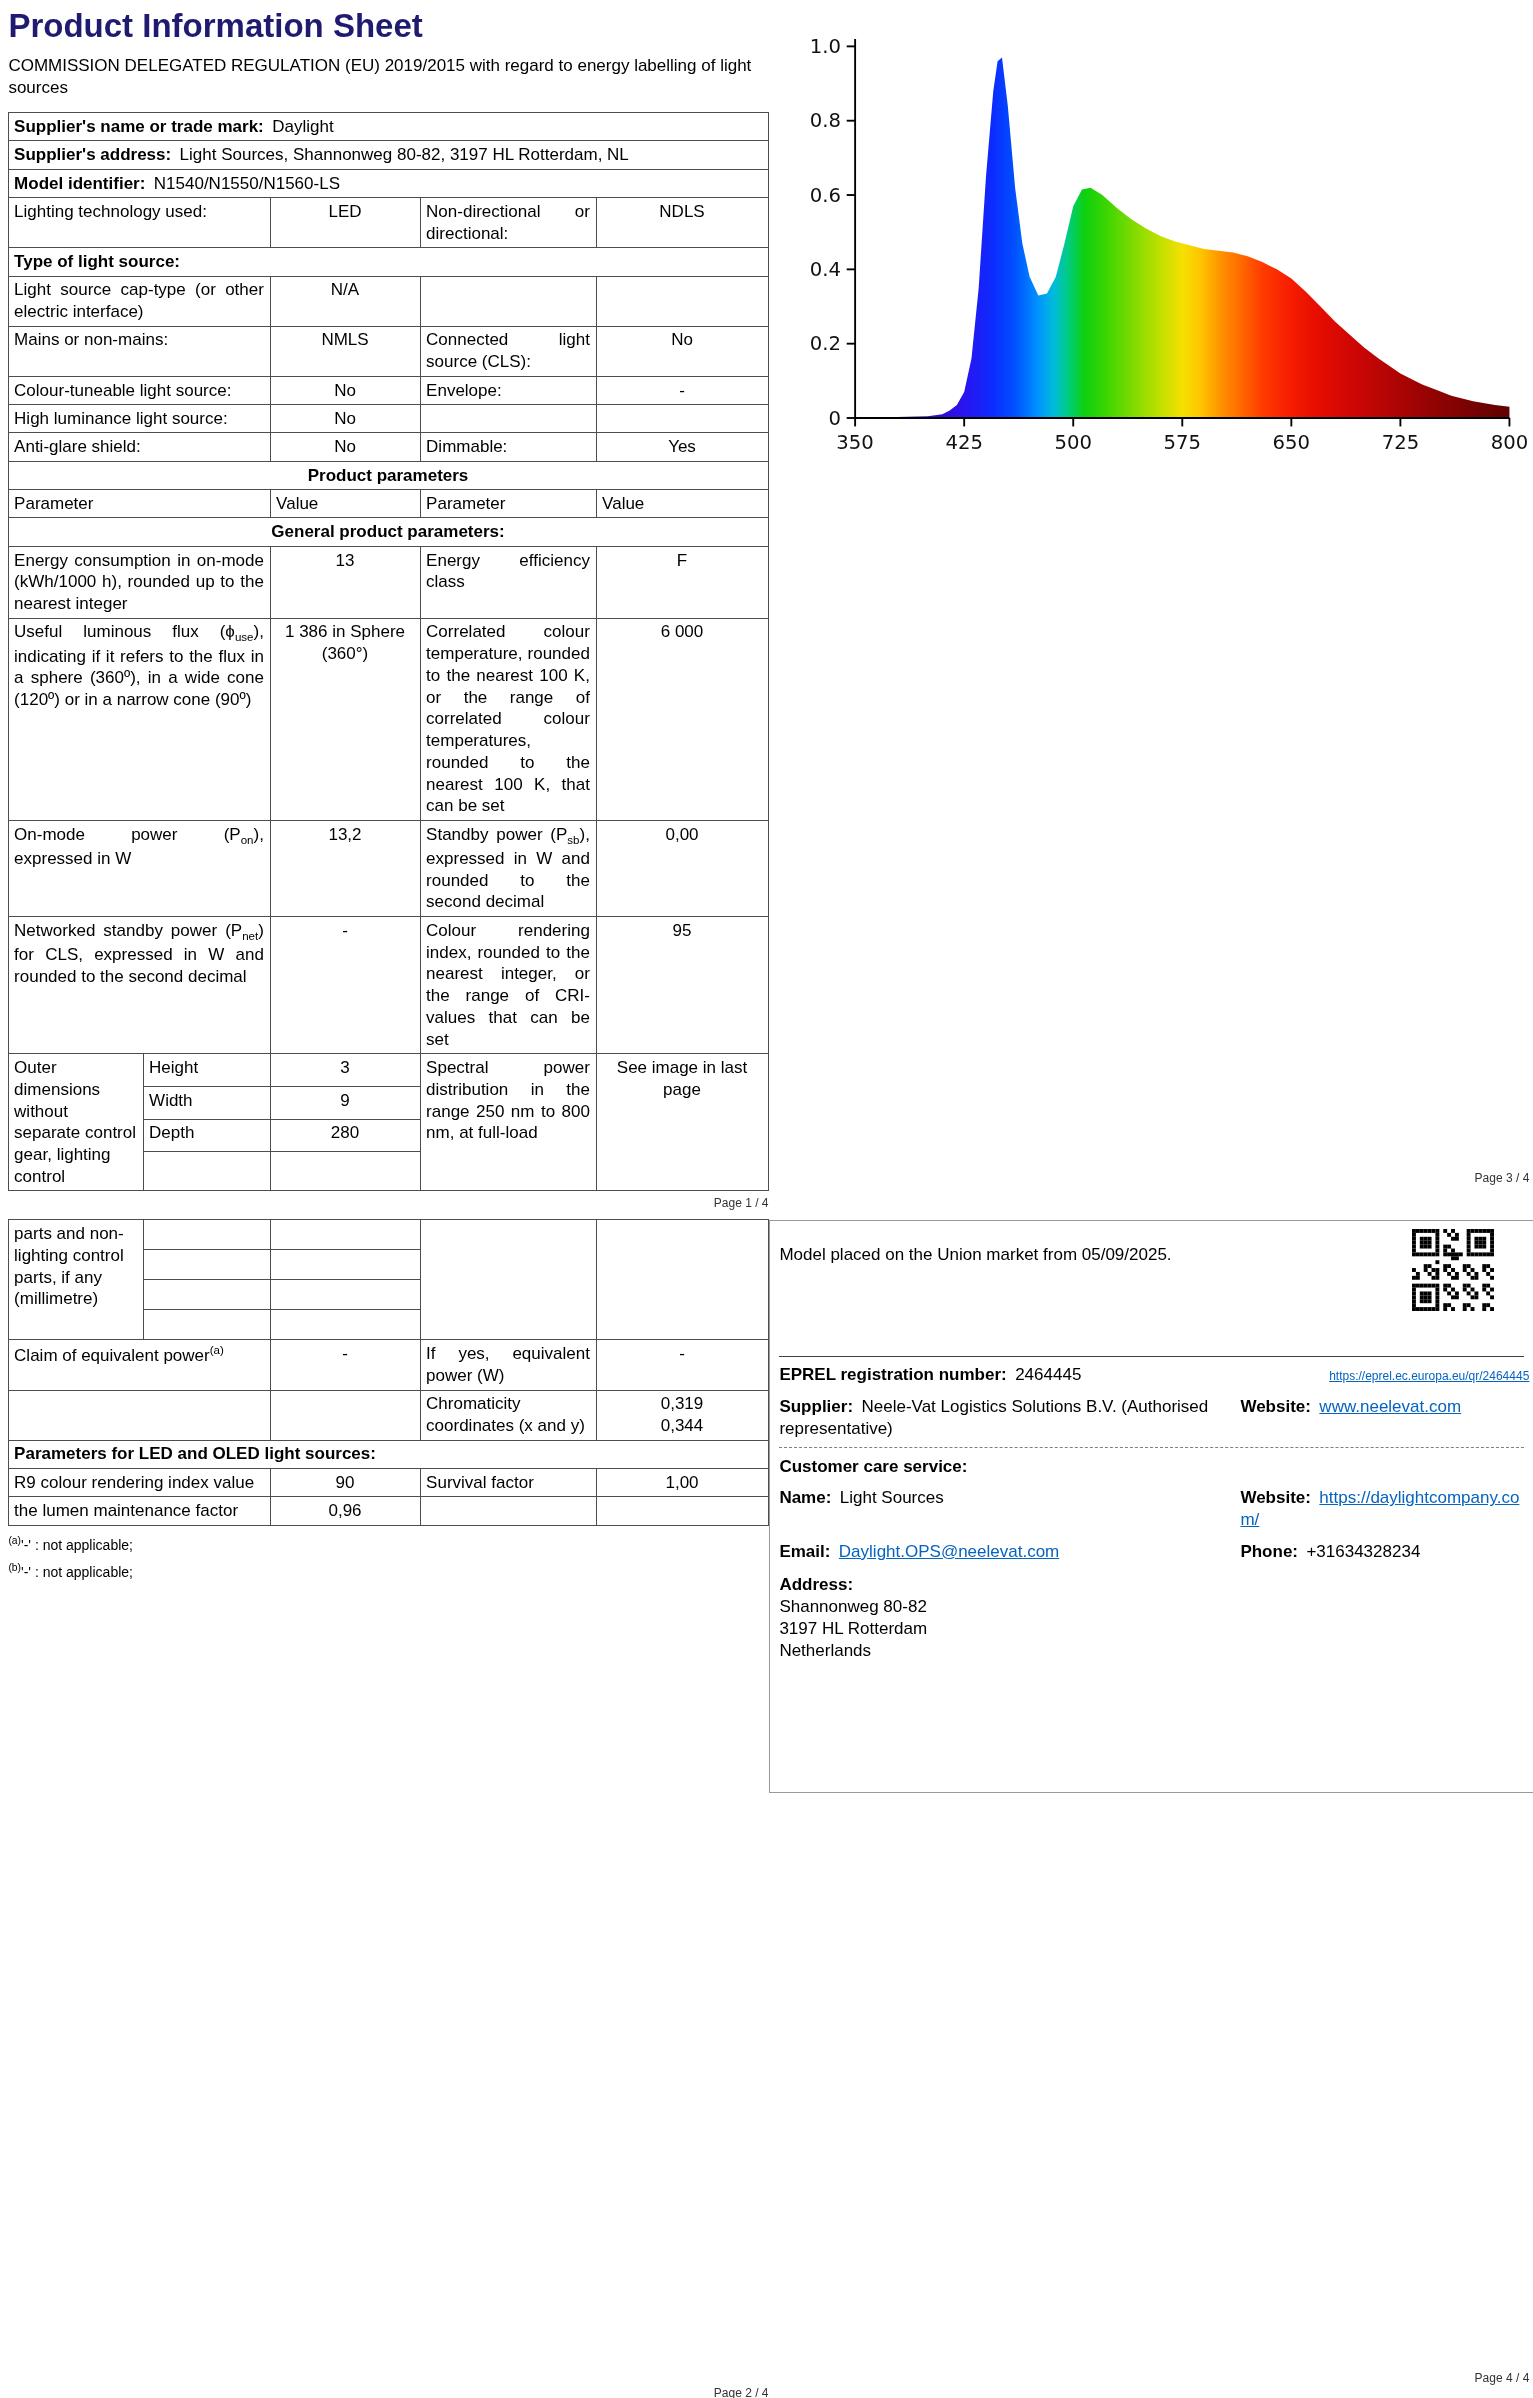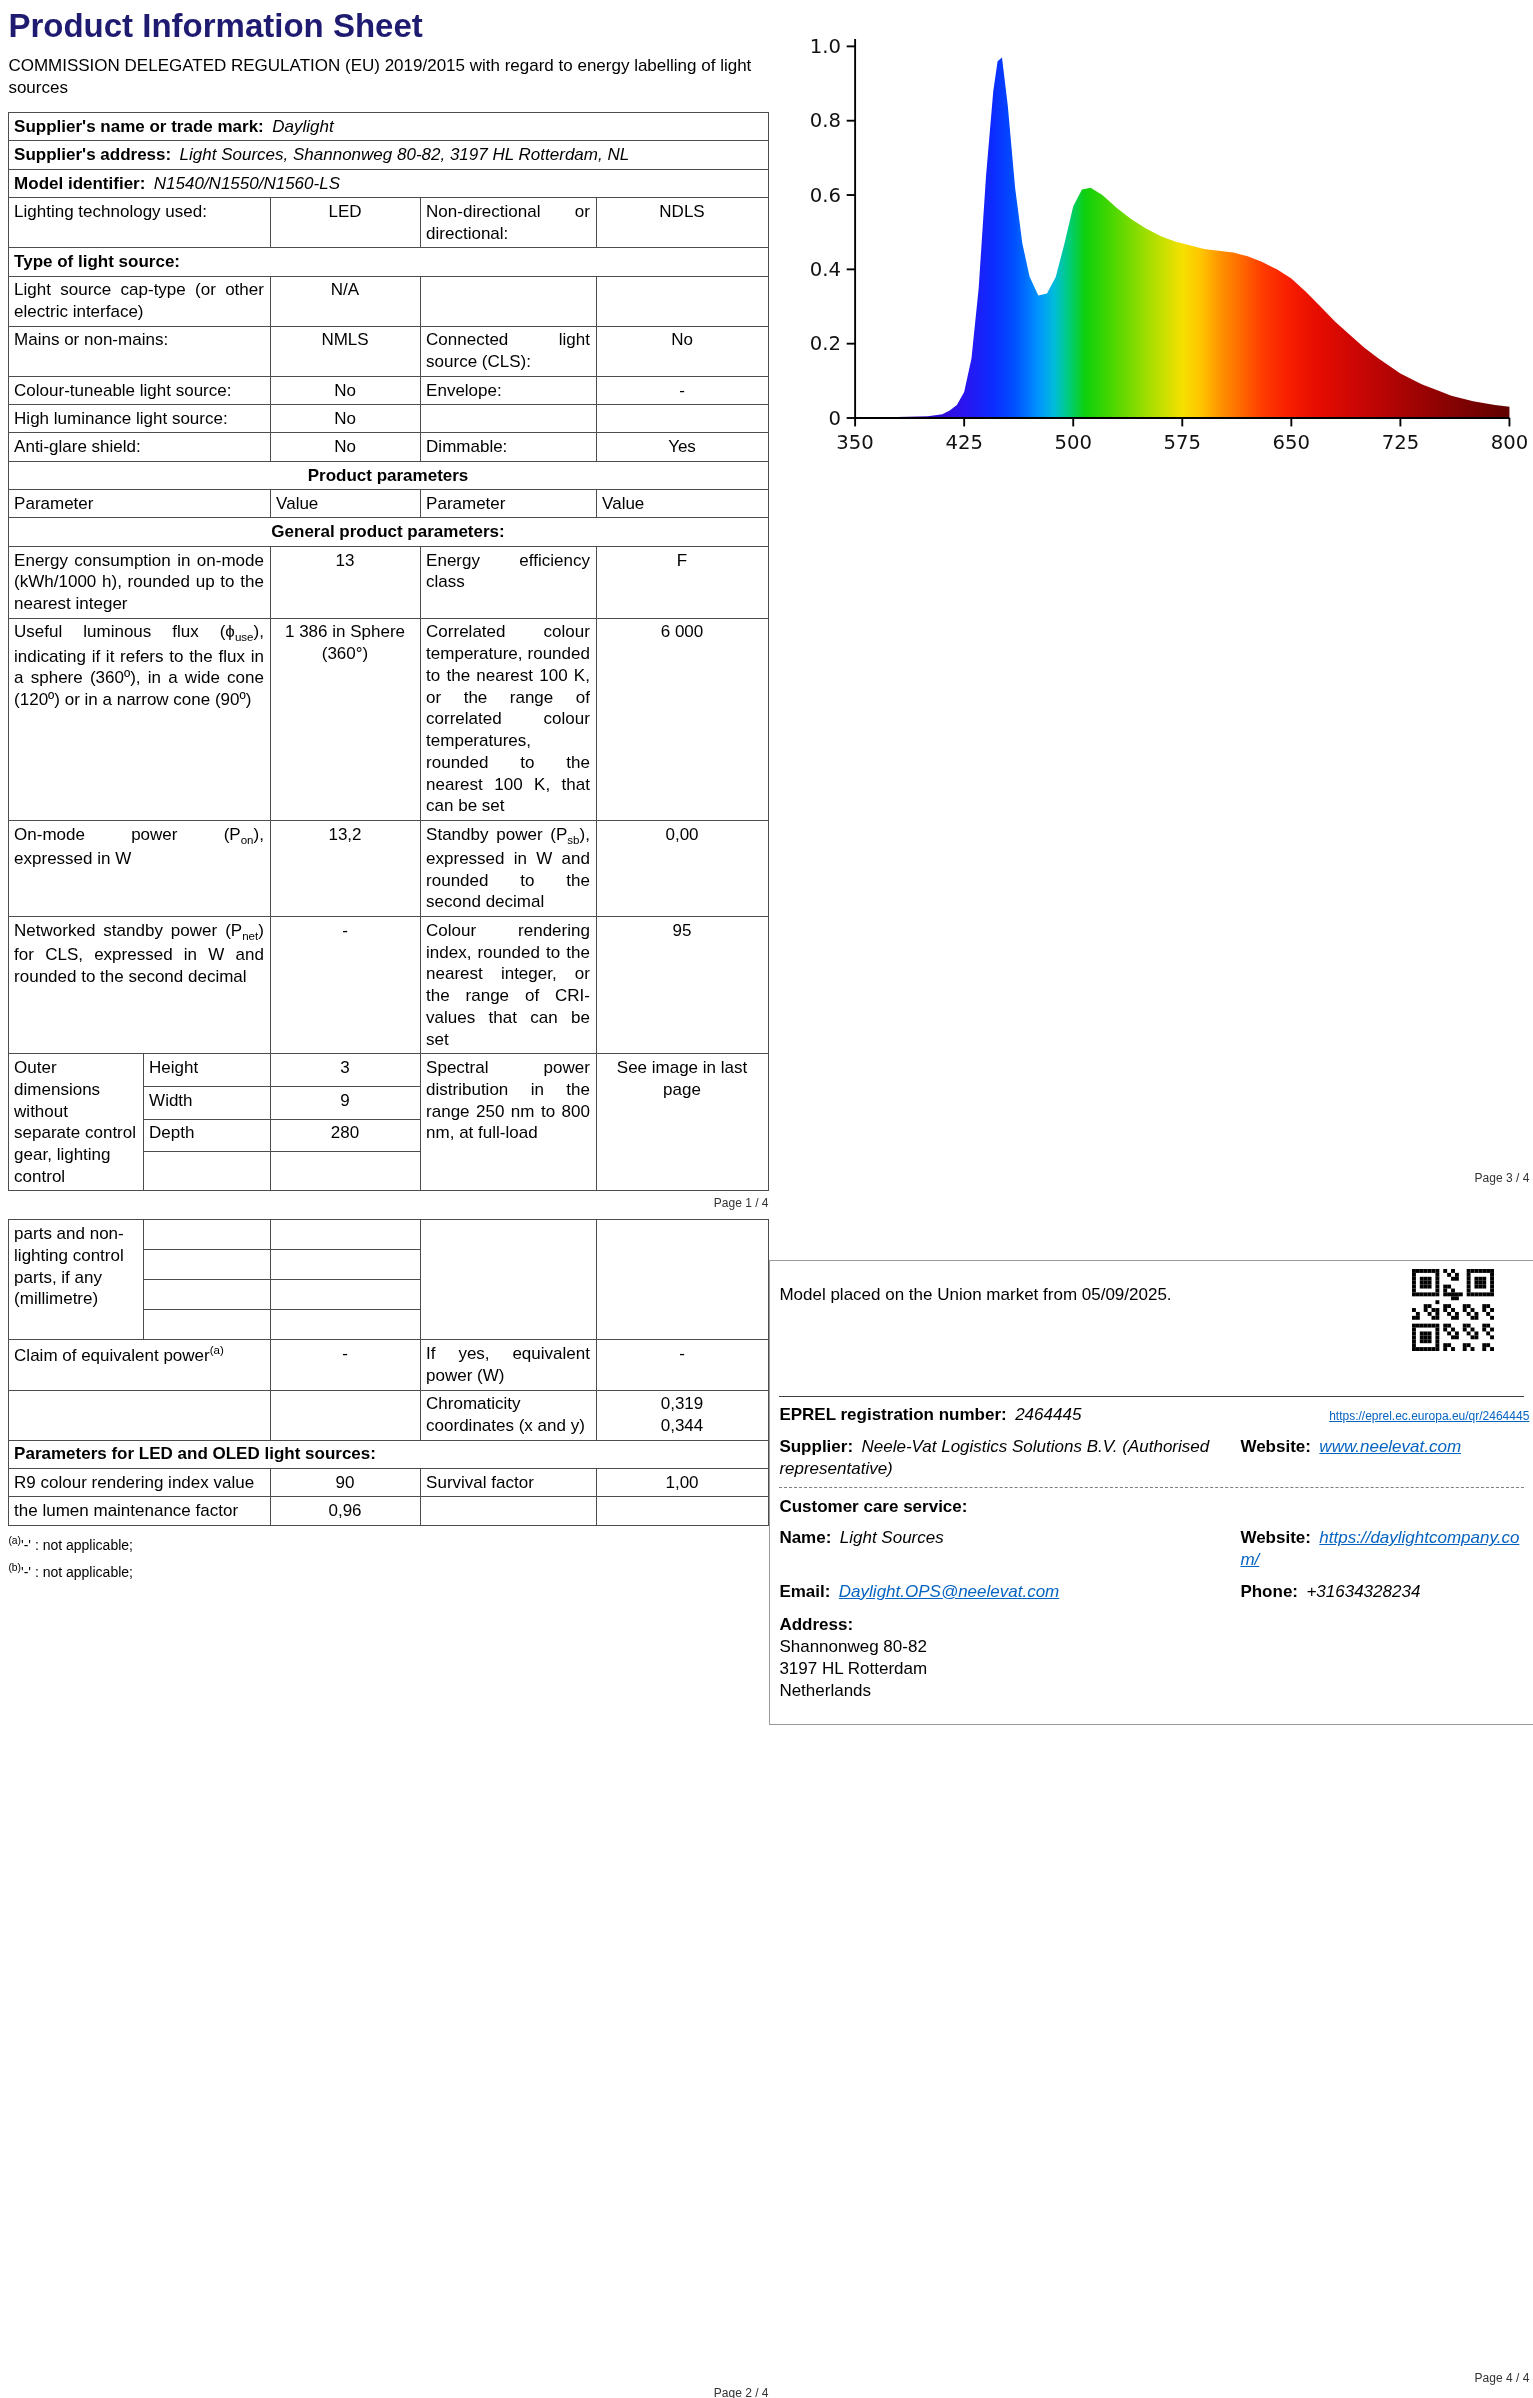--- a/index.html
+++ b/index.html
@@ -30,36 +30,36 @@
 
   .pf2 { position:absolute; top:2371px; left:7.5px; width:761px; text-align:right; font-size:12px; color:#333;margin-top:15px; }
   .pf3 { position:absolute; top:1171px; right:4.7px; font-size:12px; color:#333; }
   .pf4 { position:absolute; top:2371px; right:4.7px; font-size:12px; color:#333; }
 
   
   .chart-wrap { position:absolute; left:796px; top:7.5px; width:737px; height:454px; }
   text.tick { font-family:"DejaVu Sans", sans-serif; font-size:21px; fill:#111; }
 
   
-  .p4-box { position:absolute; left:769px; top:1220px; width:765px; height:465px;
-            border:0.9px solid #9a9a9a; background:#fff; font-size:17px; padding:0 9.4px; line-height:1.3;margin-top:40px; }
+  .p4-box { position:absolute; left:769px; top:1220px; width:765px; height:573px;
+            border:0.9px solid #9a9a9a; background:#fff; font-size:17px; padding:0 9.4px; line-height:1.3; }
   .p4-model { margin-top:22.5px; width:600px; }
   .qr { position:absolute; top:7.5px; right:39px; width:82px; height:82px; }
   .p4-hr1 { border-top:0.9px solid #404040; margin-top:90px; }
   .p4-dashed { border-top:0.9px dashed #808080; margin-top:7.5px; }
   .p4-eprel { margin-top:7.5px; }
   .p4-cols { display:flex; margin-top:9.4px; }
   .p4-left { width:461px; padding-right:9.4px; }
   .p4-right { flex:1; }
   .p4-care { margin-top:7.5px; }
   .p4-addr-label { margin-top:11.2px; font-weight:bold; }
   .link { color:#0563c1; text-decoration:underline; cursor:pointer; }
   .brk { word-break:break-all; }
   .eprel-link { position:absolute; top:148px; right:3.7px; font-size:12px;text-align:right; }
-  .b + span, .b + .link { margin-left:3.7px;font-style:italic; }
+  .b + span, .b + .link { margin-left:3.7px; }
 </style>
 </head>
 <body>
 
 <div class="canvas">
 
   <div class="doc-left">
     <h1 class="title">Product Information Sheet</h1>
     <p class="regulation">COMMISSION DELEGATED REGULATION (EU) 2019/2015 with regard to energy labelling of light sources</p>
 

